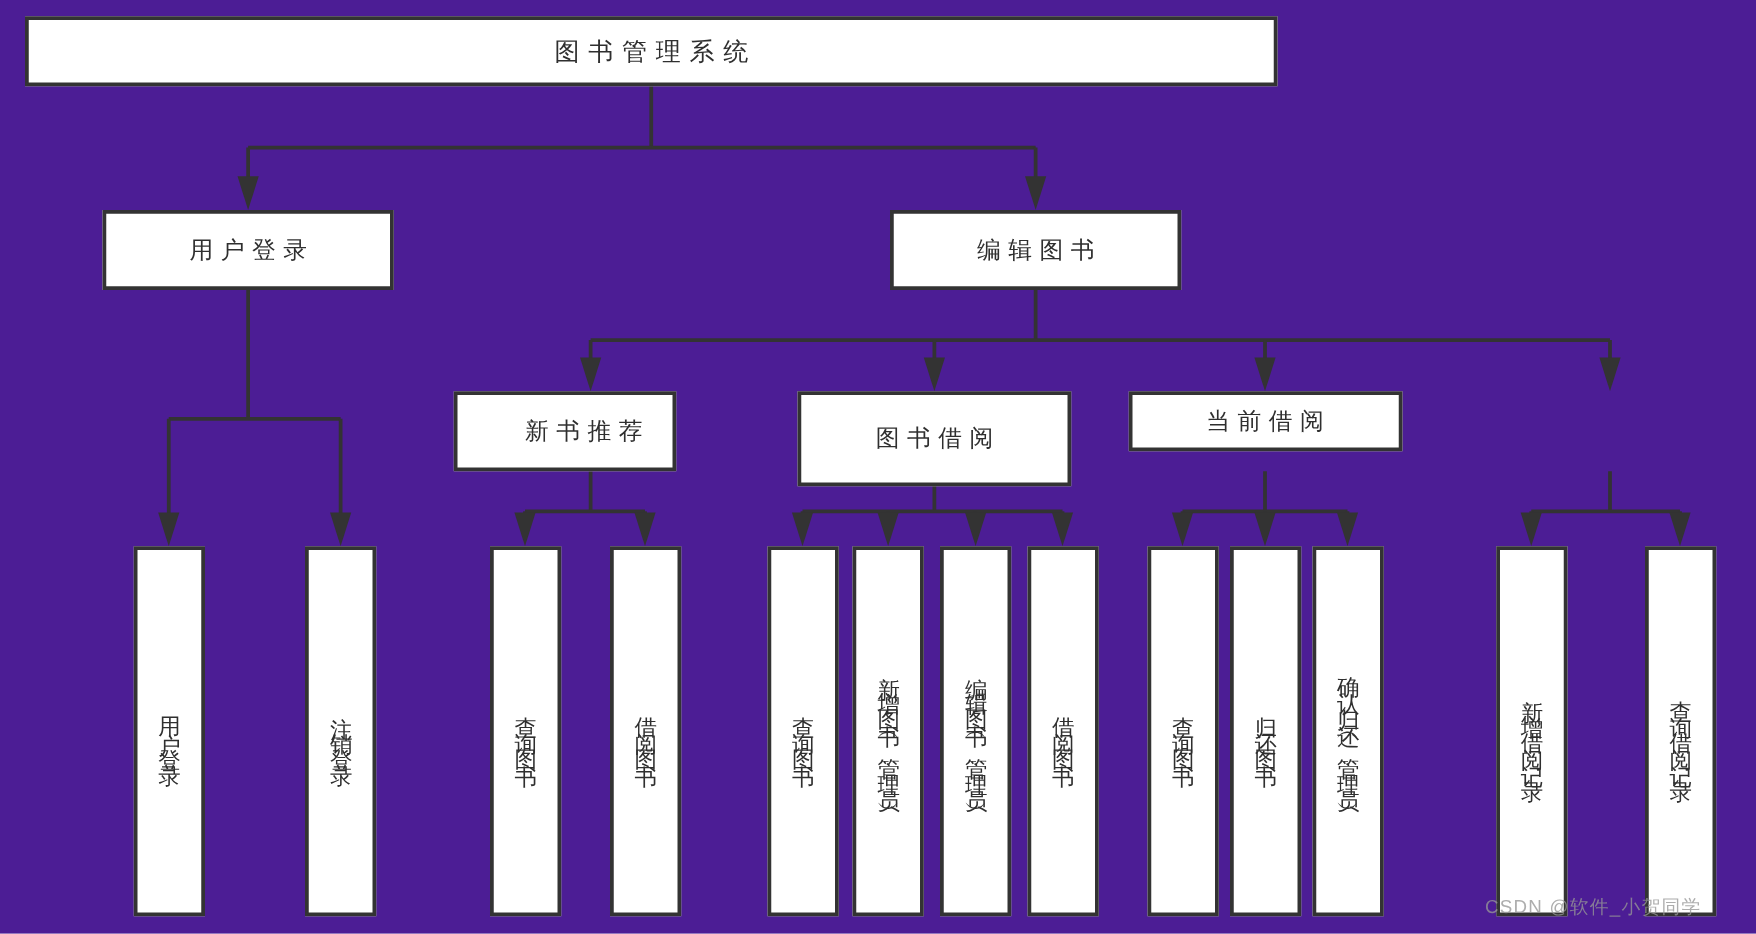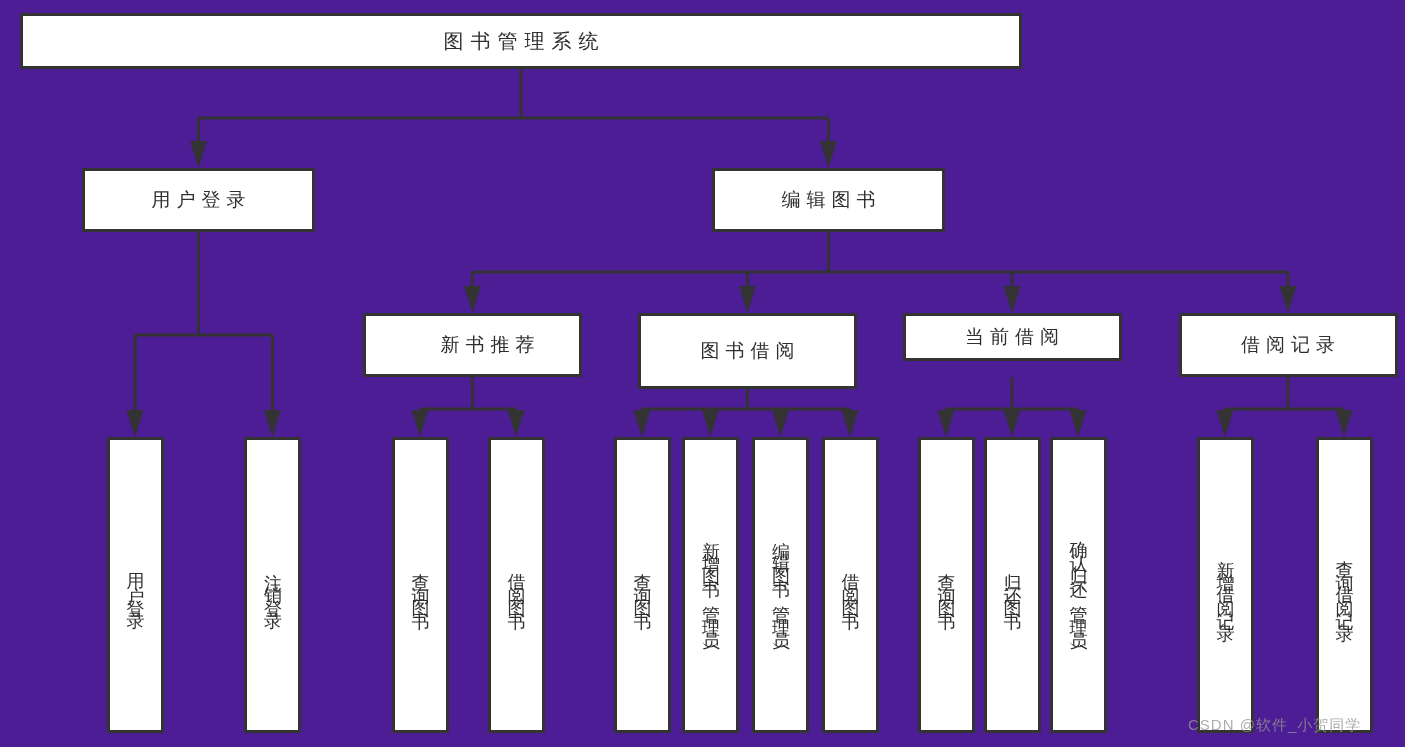--- a/index.html
+++ b/index.html
@@ -47,21 +47,21 @@
     writing-mode: vertical-lr;
     text-orientation: mixed;
     font-size: 18px;
     letter-spacing: 13px;
     line-height: 51px;
   }
   
   .n-root            { left: 20px;     top: 13px;  width: 1002px; height: 56px; }
   .n-user-login      { left: 82px;     top: 168px; width: 233px;  height: 64px; }
   .n-book-mgmt       { left: 712px;    top: 168px; width: 233px;  height: 64px; }
-  .n-new-rec         { left: 363px;    top: 313px; width: 219px;  height: 64px; padding-left: 36px; }
+  .n-new-rec         { left: 363px;    top: 313px; width: 178px;  height: 64px; padding-left: 36px; }
   .n-book-borrow     { left: 638px;    top: 313px; width: 219px;  height: 76px; }
   .n-cur-borrow      { left: 902.5px;  top: 313px; width: 219px;  height: 48px; }
   .n-borrow-rec      { left: 1178.5px; top: 313px; width: 219px;  height: 64px; }
   .leaf              { top: 437px; width: 57px; height: 296px; }
   .n-leaf-login      { left: 106.5px;  }
   .n-leaf-logout     { left: 244px;    }
   .n-leaf-rec-query  { left: 391.5px;  }
   .n-leaf-rec-borrow { left: 487.5px;  }
   .n-leaf-bor-query  { left: 613.5px;  }
   .n-leaf-bor-add    { left: 682px;    }
@@ -174,21 +174,20 @@
   </svg>
 
   <div class="node node-h node-root-style n-root">图书管理系统</div>
 
   <div class="node node-h n-user-login">用户登录</div>
   <div class="node node-h n-book-mgmt">编辑图书</div>
 
   <div class="node node-h n-new-rec">新书推荐</div>
   <div class="node node-h n-book-borrow">图书借阅</div>
   <div class="node node-h n-cur-borrow">当前借阅</div>
-  <div class="node node-h n-borrow-rec">借阅记录</div>
 
   <div class="node node-v leaf n-leaf-login">用户登录</div>
   <div class="node node-v leaf n-leaf-logout">注销登录</div>
 
   <div class="node node-v leaf n-leaf-rec-query">查询图书</div>
   <div class="node node-v leaf n-leaf-rec-borrow">借阅图书</div>
 
   <div class="node node-v leaf n-leaf-bor-query">查询图书</div>
   <div class="node node-v leaf n-leaf-bor-add">新增图书（管理员）</div>
   <div class="node node-v leaf n-leaf-bor-edit">编辑图书（管理员）</div>

